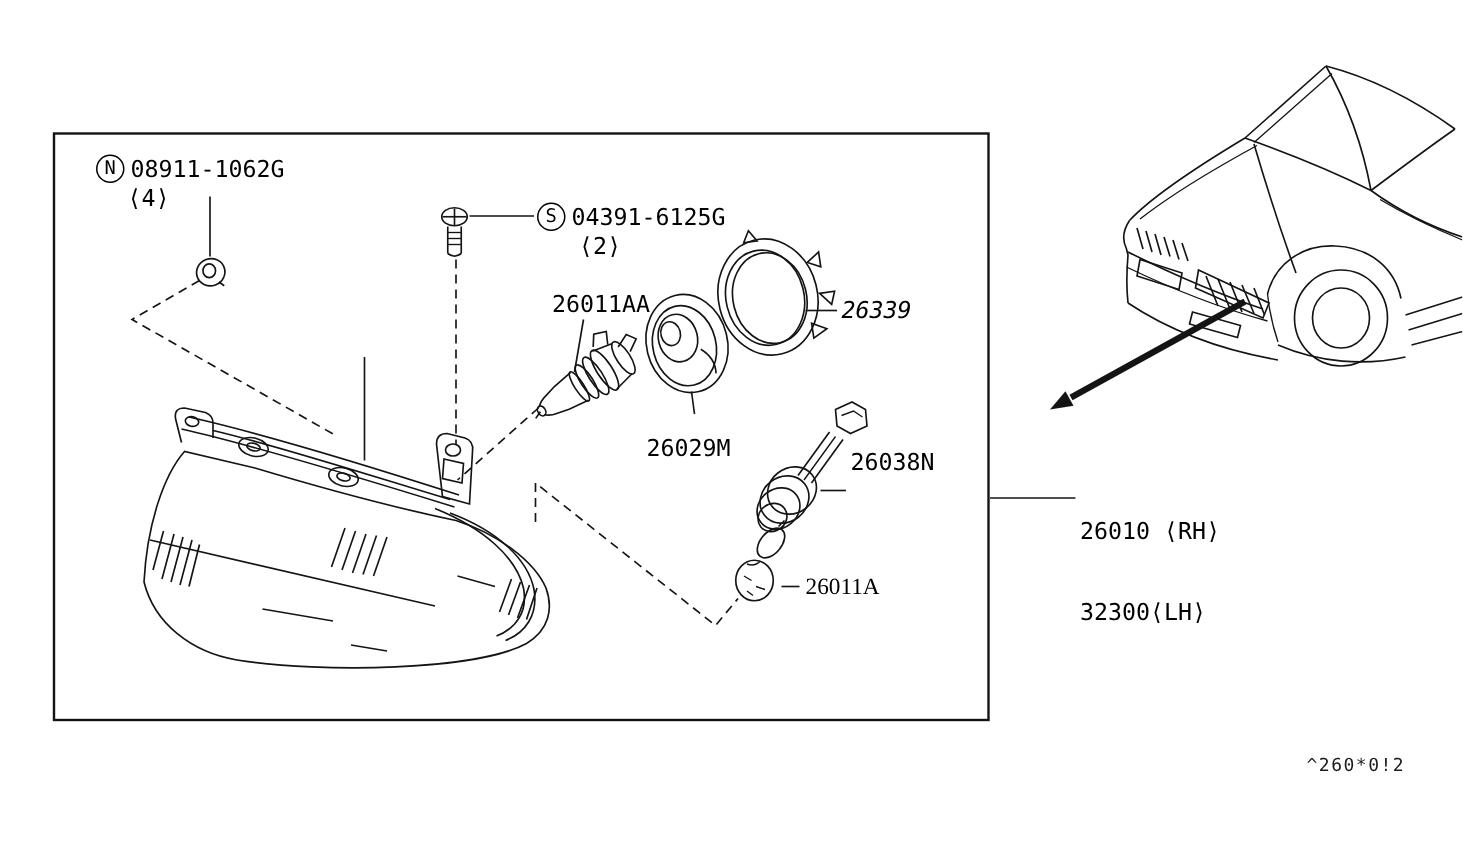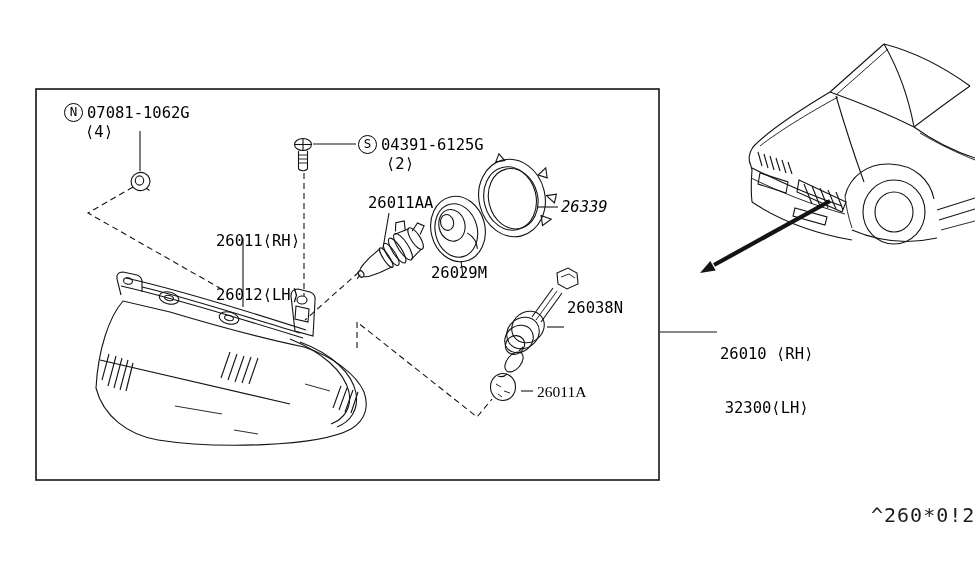--- a/index.html
+++ b/index.html
@@ -21,21 +21,21 @@
     position:absolute; font-size:15.5px; line-height:18px;
     white-space:pre; color:#000;
   }
   .label-row { display:flex; align-items:center; gap:4px; }
   .circ {
     display:inline-flex; align-items:center; justify-content:center;
     width:19px; height:19px; box-sizing:border-box;
     border:1.4px solid #000; border-radius:50%;
     font-size:12.5px; line-height:1;
   }
-  .footer-code { position:absolute; left:871px; top:503px; font-size:20px; letter-spacing:1px; color:#1c1c1c; }
+  .footer-code { position:absolute; left:871px; top:503px; font-size:12px; letter-spacing:1px; color:#1c1c1c; }
 </style>
 </head>
 <body>
 
 <div class="stage">
 
   <svg class="art" width="975" height="566" viewBox="0 0 975 566">
 
     <rect class="box" x="36" y="89" width="623" height="391"></rect>
 
@@ -212,45 +212,41 @@
     </g>
 
     <g>
       <line class="arrowline" x1="830" y1="201" x2="714" y2="265"></line>
       <polygon class="arrowhead" points="700,273 710.3,260.9 715.7,270.5"></polygon>
     </g>
   </svg>
 
   <div class="label label-row" style="left:64px; top:103px;">
     <span class="circ">N</span>
-    <span>07081-1062G</span>
+    <span>08911-1062G</span>
   </div>
   <div class="label" style="left:85px; top:123px;">⟨4⟩</div>
 
   <div class="label label-row" style="left:358px; top:135px;">
     <span class="circ">S</span>
     <span>04391-6125G</span>
   </div>
   <div class="label" style="left:386px; top:155px;">⟨2⟩</div>
 
-  <div class="label" style="left:216px; top:196px;">
-    <div>26011⟨RH⟩</div>
-    <div>26012⟨LH⟩</div>
-  </div>
 
   <div class="label" style="left:352px; top:194px;margin-left:16px;">26011AA</div>
 
   <div class="label" style="left:561px; top:198px;font-style:italic;">26339</div>
 
-  <div class="label" style="left:431px; top:264px;">26029M</div>
+  <div class="label" style="left:431px; top:290px;">26029M</div>
 
   <div class="label" style="left:567px; top:299px;">26038N</div>
 
   <div class="label" style="left:537px; top:383px;font-family:Liberation Serif, serif;">26011A</div>
 
-  <div class="label" style="left:720px; top:309px;text-align:center;">
+  <div class="label" style="left:720px; top:309px;">
     <div>26010 ⟨RH⟩</div>
     <div>32300⟨LH⟩</div>
   </div>
 
   <div class="footer-code">^260*0!2</div>
 
 </div>
 
 </body></html>

